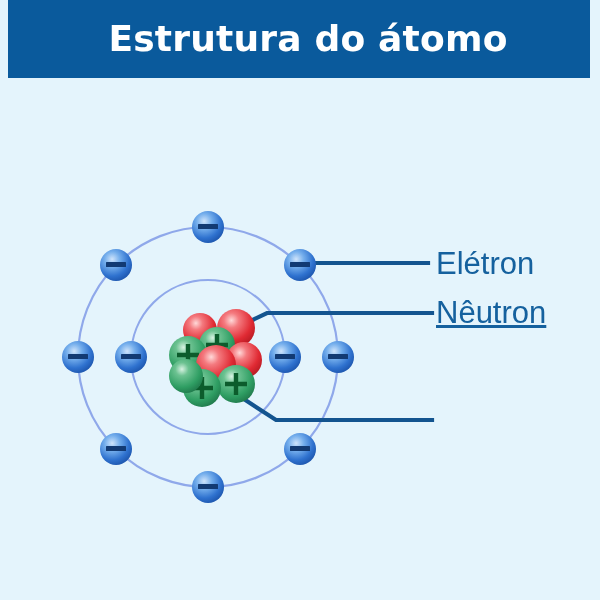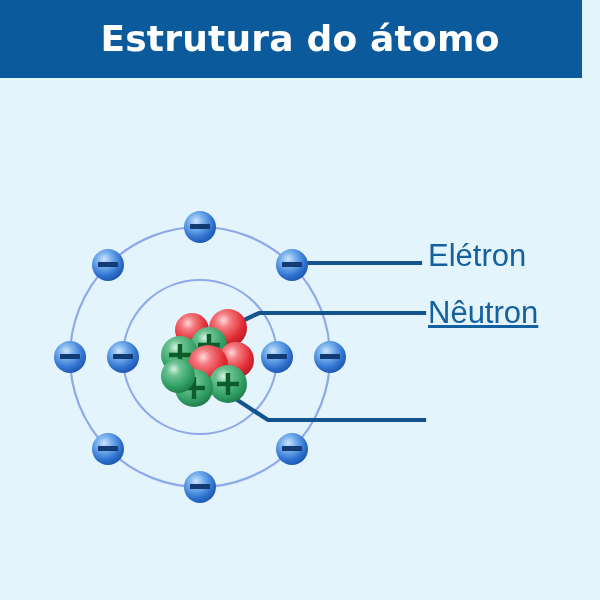--- a/index.html
+++ b/index.html
@@ -13,20 +13,21 @@
     font-family: "Liberation Sans", sans-serif;
     overflow: hidden;
     position: relative;
   }
   #page {
     position: relative;
     width: 582px;
     height: 600px;
     background: #e4f4fc;
     overflow: hidden;
+    margin-left: 8px;
   }
   #title-banner {
     position: absolute;
     left: 0;
     top: 0;
     width: 600px;
     height: 78px;
     background: #0a5a9c;
     display: flex;
     align-items: center;
@@ -166,16 +167,16 @@
         <circle cx="70" cy="357" r="16" fill="url(#gradElectron)"></circle>
         <rect x="60" y="354" width="20" height="5" rx="0.5" fill="#123a73"></rect>
       </g>
       <g>
         <circle cx="108" cy="265" r="16" fill="url(#gradElectron)"></circle>
         <rect x="98" y="262" width="20" height="5" rx="0.5" fill="#123a73"></rect>
       </g>
     </g>
   </svg>
 
-  <div class="label-text" style="left:428px; top:240px;">Elétron</div>
+  <div class="label-text" style="left:428px; top:248px;">Elétron</div>
   <div class="label-text" style="left:428px; top:297px;text-decoration:underline;">Nêutron</div>
 
 </div>
 
 </body></html>

